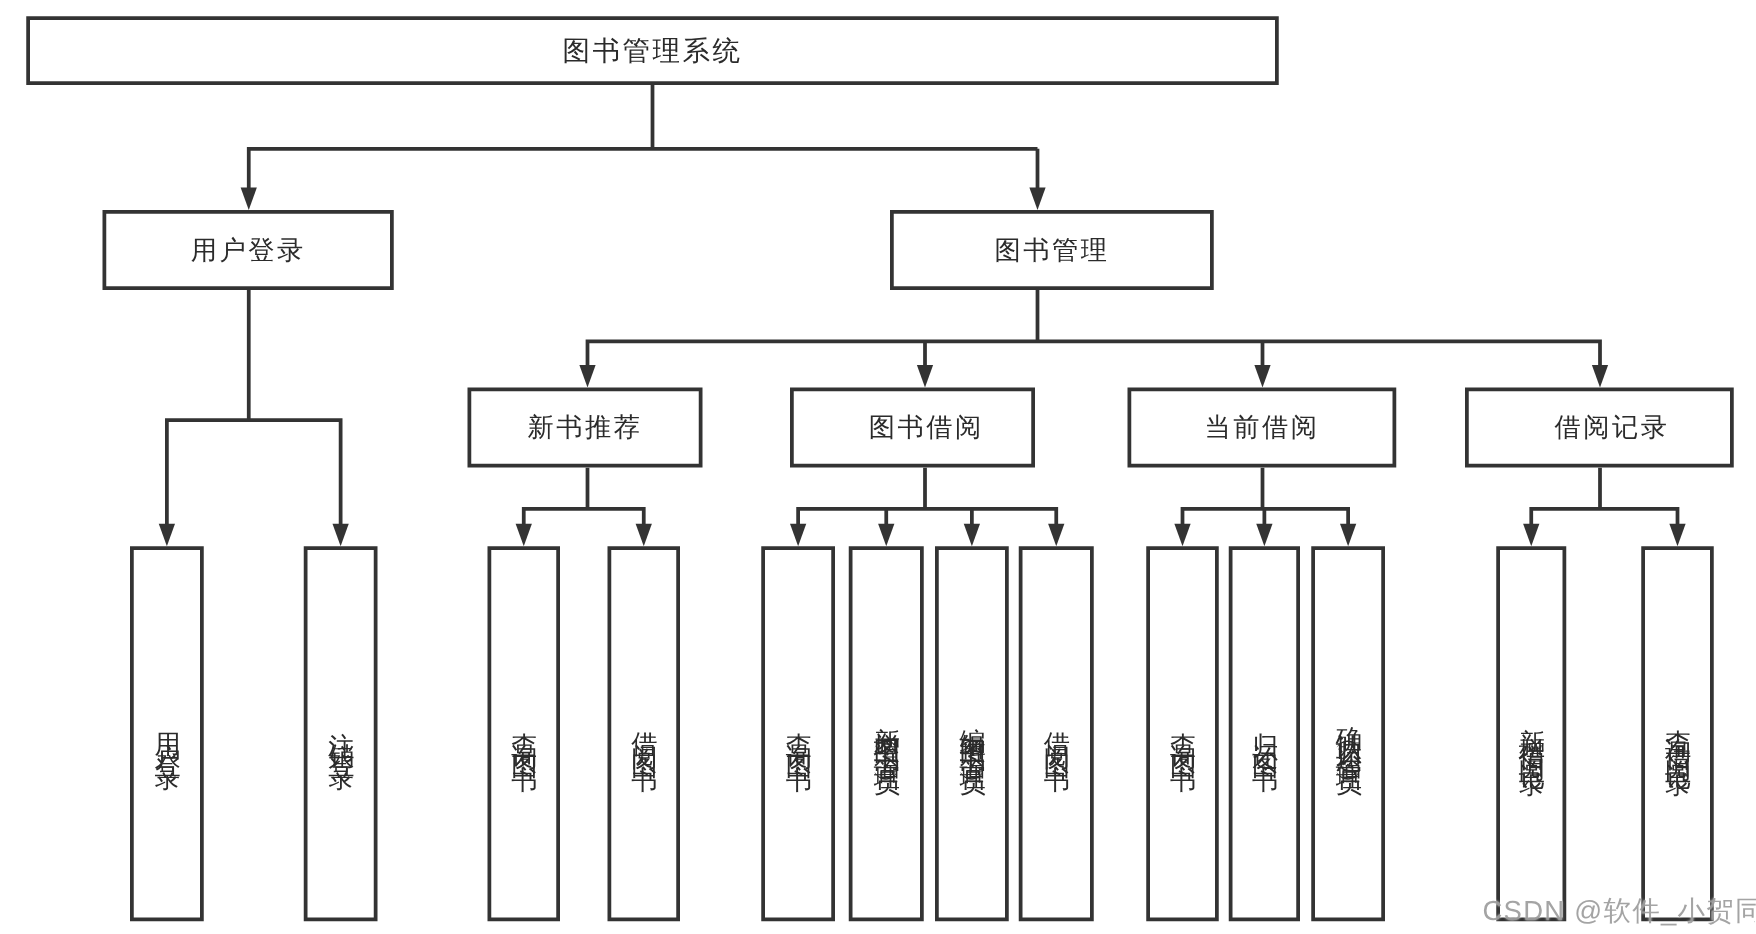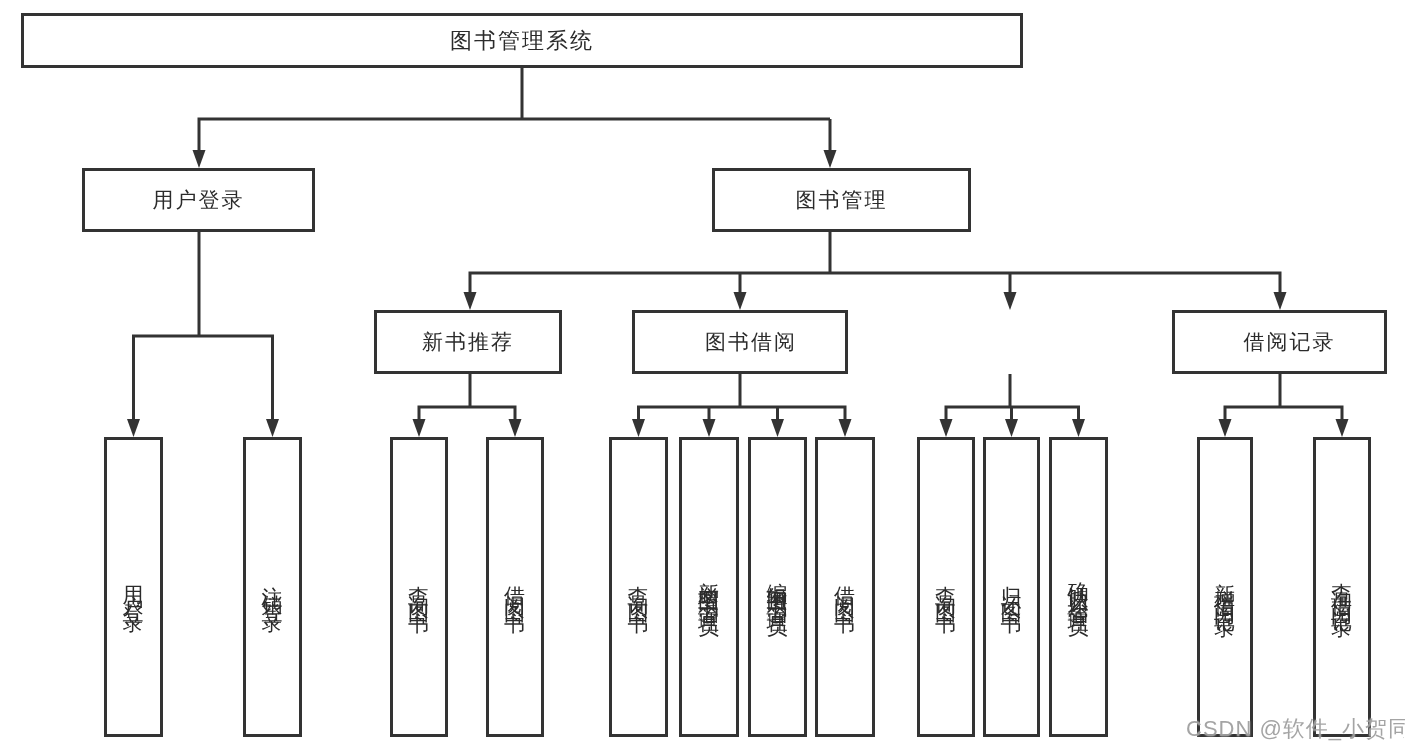--- a/index.html
+++ b/index.html
@@ -67,22 +67,23 @@
   </svg>
 
   <div class="node" style="left:21px;top:13px;width:1002px;height:55px;font-size:22px;">图书管理系统</div>
 
   <div class="node" style="left:82px;top:168px;width:233px;height:64px;">用户登录</div>
 
   <div class="node" style="left:712px;top:168px;width:259px;height:64px;">图书管理</div>
 
   <div class="node" style="left:362px;top:310px;width:188px;height:64px;margin-left:12px;">新书推荐</div>
 
-  <div class="node" style="left:632px;top:310px;width:216px;height:64px;padding-left:22px;">图书借阅</div>
+  <div class="node" style="left:632px;top:310px;width:196px;height:64px;padding-left:22px;">图书借阅</div>
 
+  <div class="node" style="left:902px;top:310px;width:215px;height:64px;">当前借阅</div>
 
   <div class="node" style="left:1172px;top:310px;width:215px;height:64px;padding-left:20px;">借阅记录</div>
 
   <div class="leaf" style="left:104px;top:437px;width:59px;height:300px;">
     <span>用户登录</span>
   </div>
 
   <div class="leaf" style="left:243px;top:437px;width:59px;height:300px;">
     <span>注销登录</span>
   </div>

